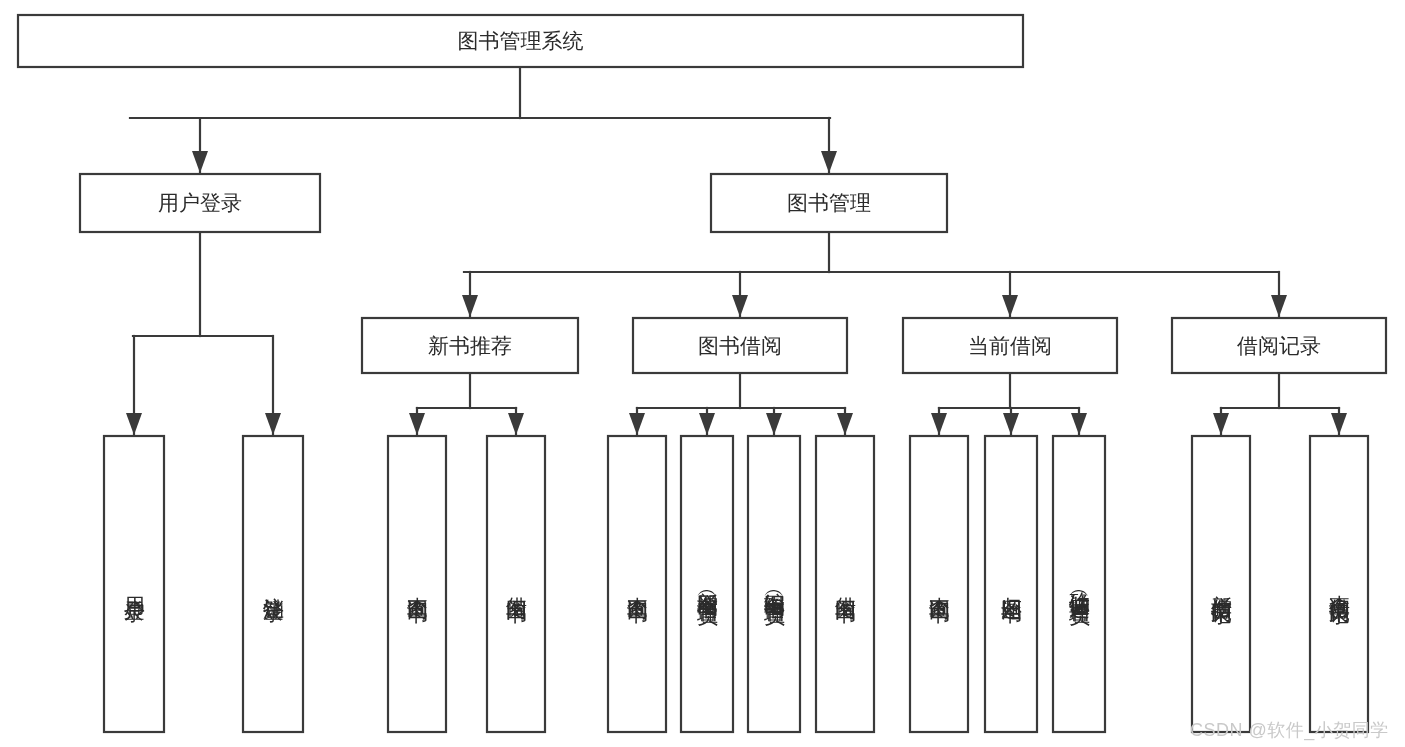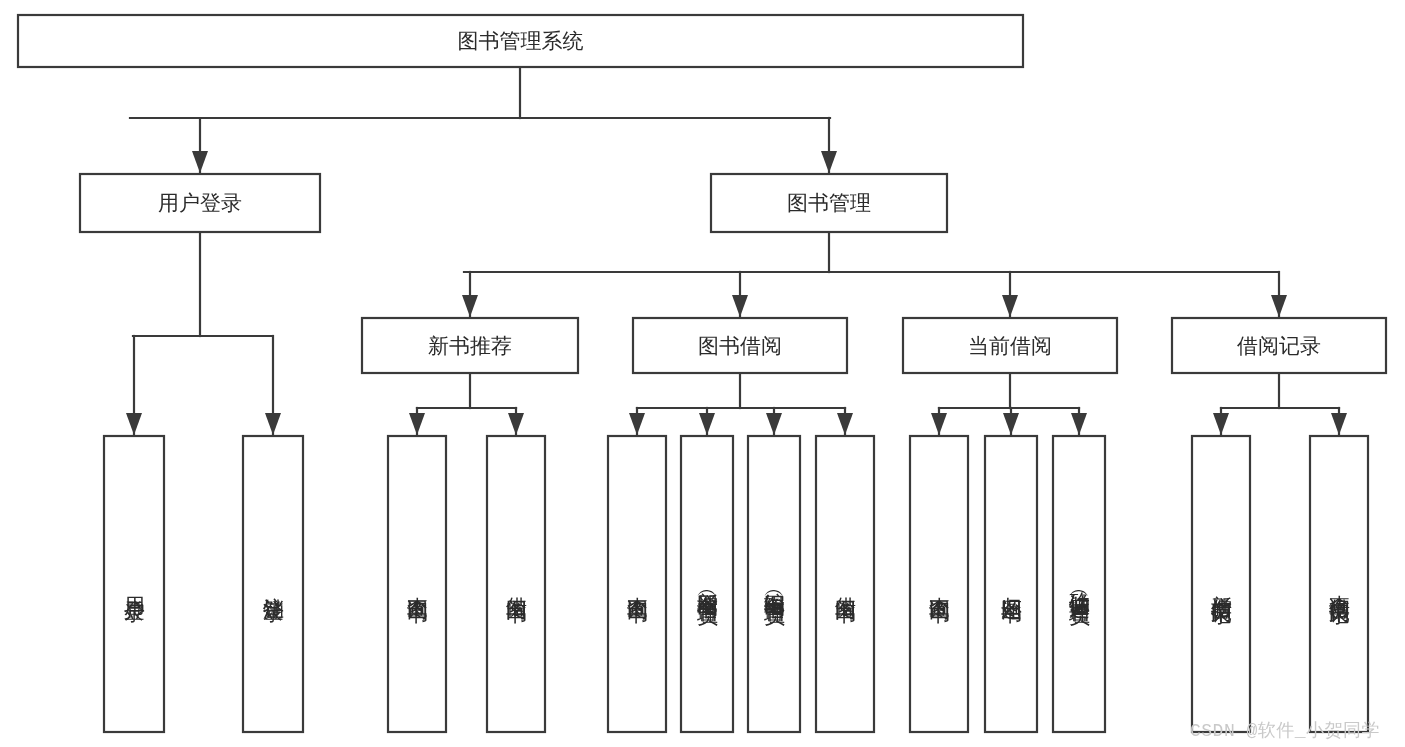--- a/index.html
+++ b/index.html
@@ -59,21 +59,21 @@
     text-align: center;
     white-space: nowrap;
     pointer-events: none;
     display: flex;
     align-items: center;
     justify-content: center;
   }
   .watermark {
     position: absolute;
     color: #c9c9c9;
-    font-family: Liberation Mono, monospace;
+    font-family: Liberation Sans, sans-serif;
     font-size: 18px;
     white-space: nowrap;
     letter-spacing: 0.5px;
   }
 </style>
 </head>
 <body>
 
 <div id="canvas">
 

